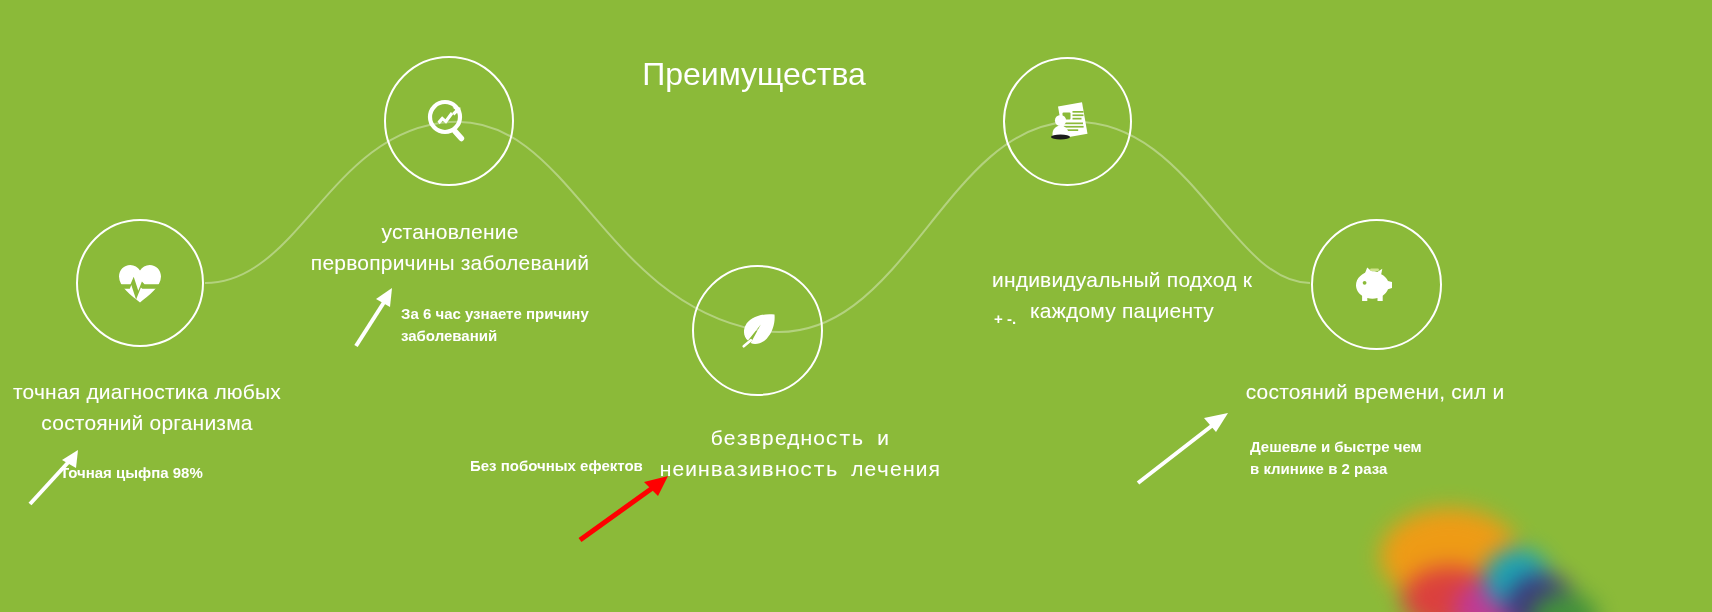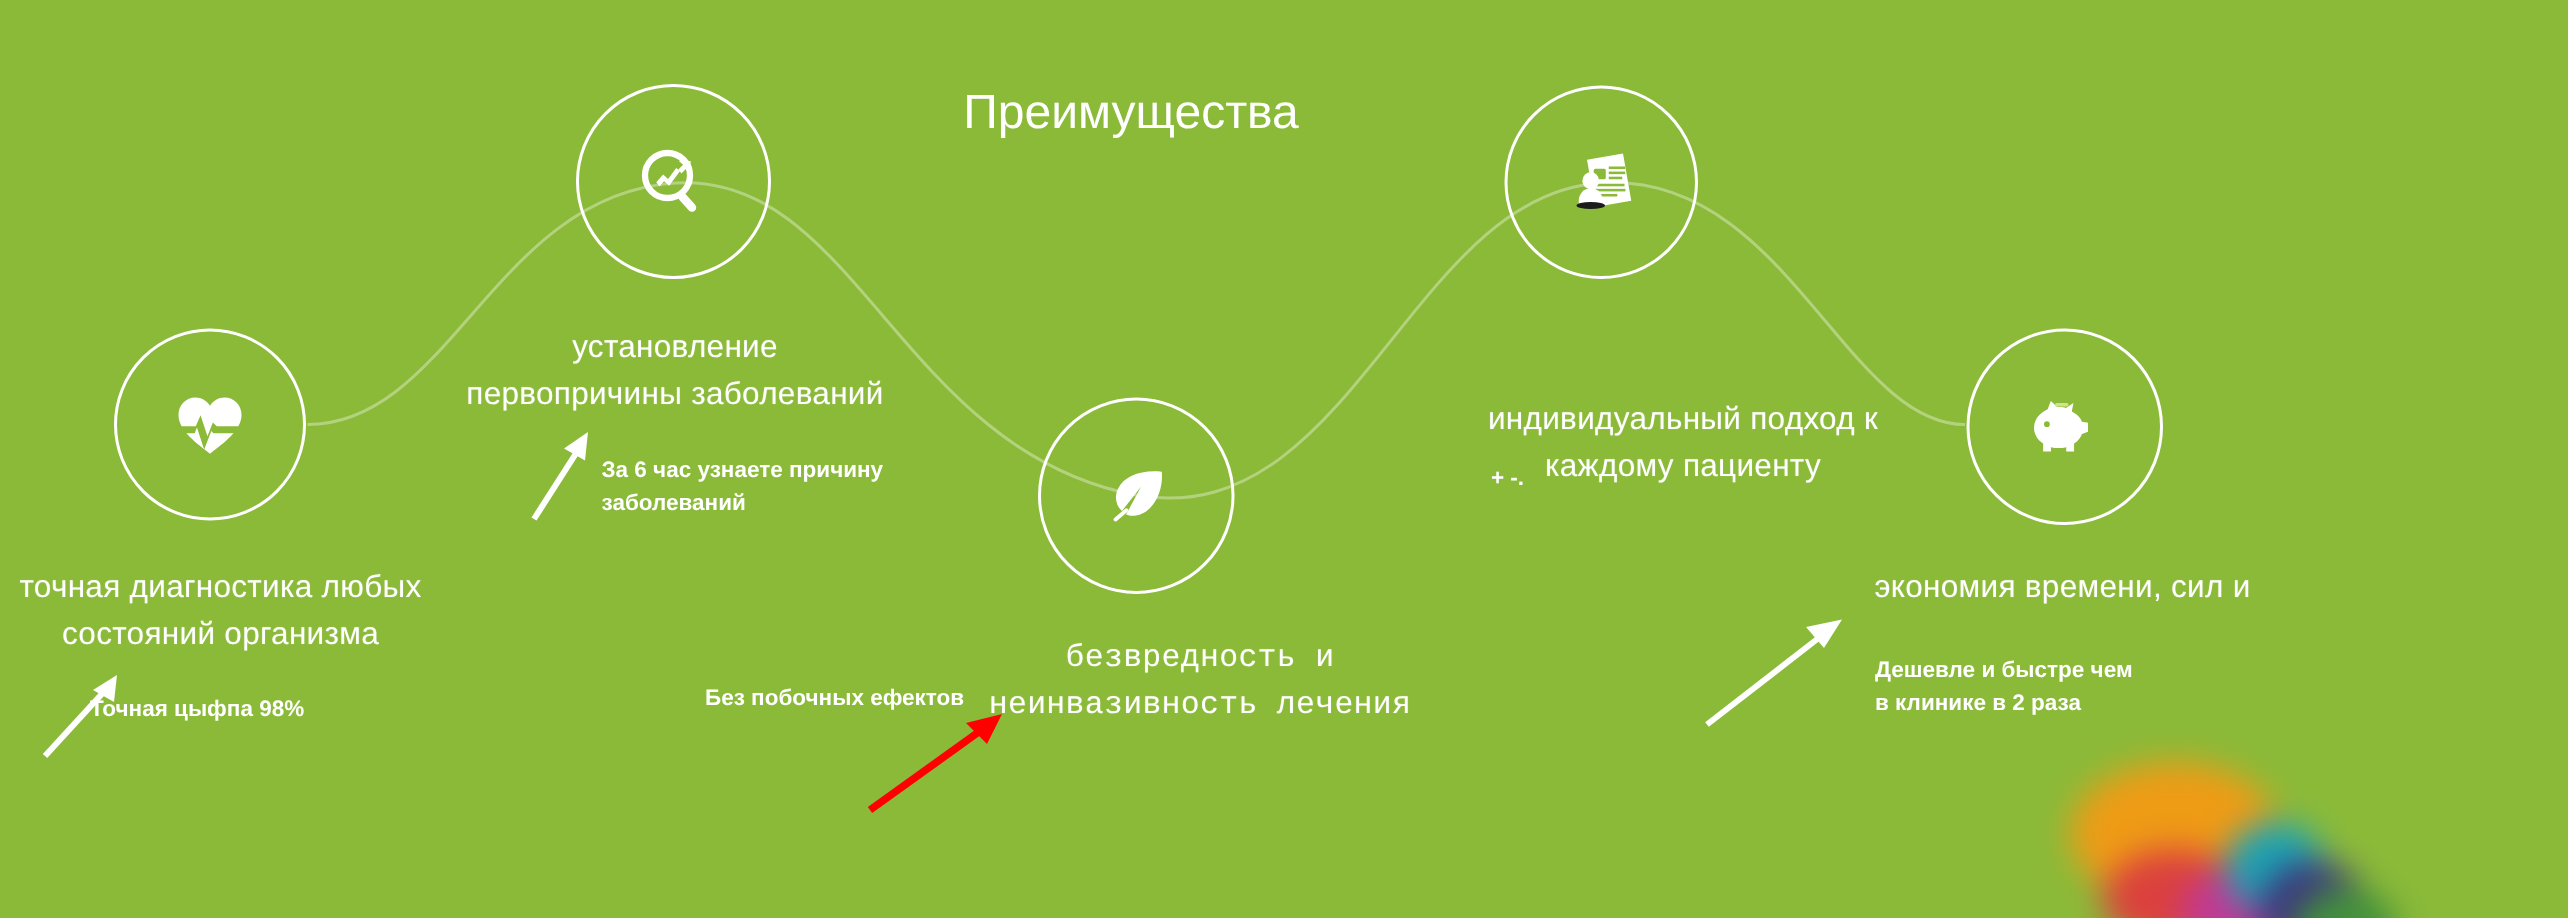--- a/index.html
+++ b/index.html
@@ -213,21 +213,21 @@
       <span>
         <svg width="48" height="40" viewBox="0 0 48 40">
           <path fill="#ffffff" d="M17 6.5C9.2 7.6 3 13.2 3 20.2c0 4.3 2.4 8.1 6.1 10.5V36h5.2v-2.9c1.6.4 3.3.6 5.1.6s3.5-.2 5.1-.6V36h5.2v-5.3c2.5-1.6 4.4-3.8 5.3-6.4l4-1.4v-6l-4-.8c-1.2-2.9-3.6-5.3-6.8-6.8l1.1-5.6-5 3.3C22.8 6.3 19.9 6.1 17 6.5z"></path>
           <path fill="#ffffff" d="M14.2 2.4l5.8 5.2-8.4 1.6z"></path>
           <circle cx="11.6" cy="17.8" r="1.9" fill="#8bba39"></circle>
           <rect x="17" y="3.6" width="9" height="2.4" rx="1.2" fill="#cfe38c"></rect>
         </svg>
       </span>
     </div>
     <div class="node-label" style="left:1195px; top:376px; width:360px;">
-      <div>экономия времени, сил и</div>
+      <div>состояний времени, сил и</div>
     </div>
   </div>
 
   <svg class="arrow" style="left:22px; top:448px; width:70px; height:60px;" viewBox="0 0 70 60">
     <path d="M8 56 L52 8" stroke="#ffffff" stroke-width="4" fill="none"></path>
     <path d="M56 2 L40 12 L54 20 Z" fill="#ffffff"></path>
   </svg>
   <div class="note" style="left:60px; top:462px; width:230px;">
     <div>Точная цыфпа 98%</div>
   </div>

